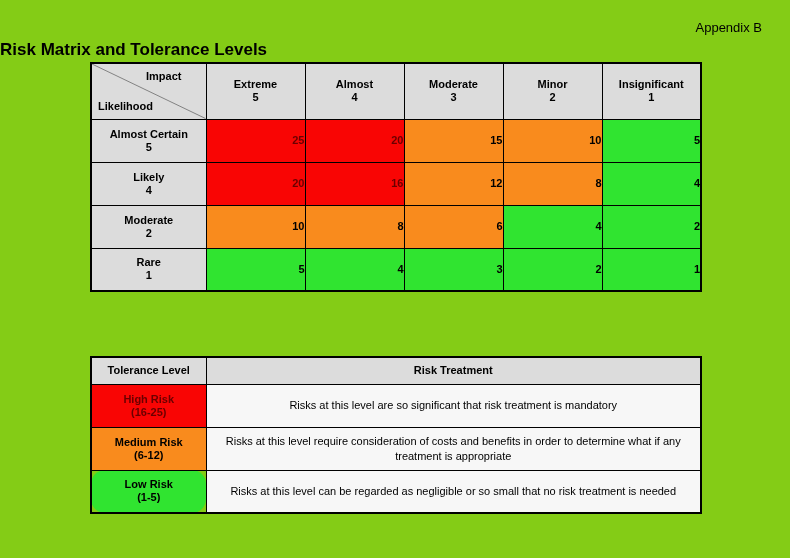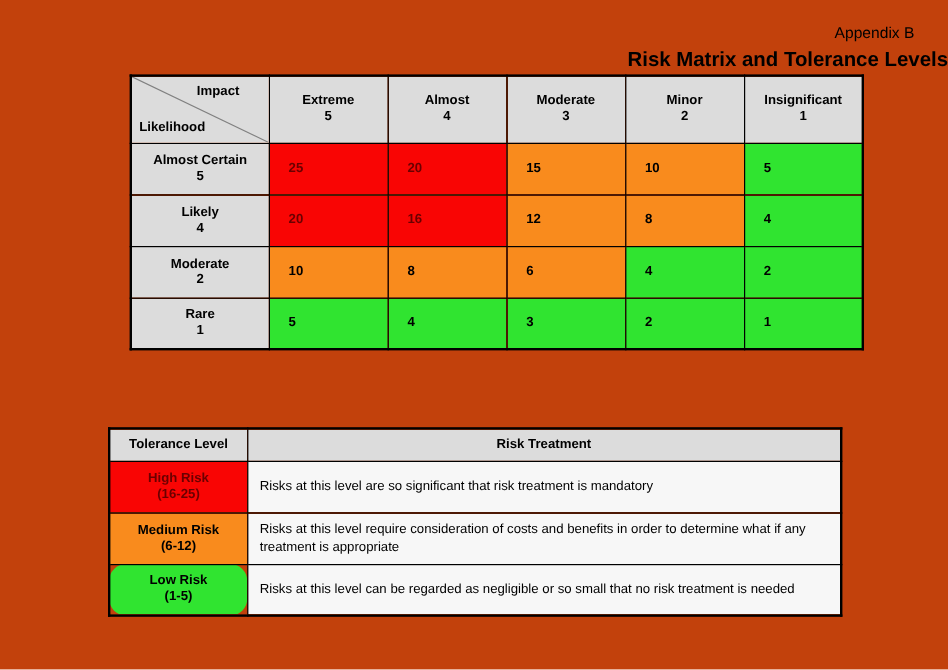--- a/index.html
+++ b/index.html
@@ -1,36 +1,36 @@
 <!DOCTYPE html>
 <html style="--red: #f90504; --red-text: #6b0000; --orange: #f98b1d; --green: #30e430; --header-bg: #dcdcdc; --treat-bg: #f7f7f7;"><head>
 <meta charset="utf-8">
 <style>
   html,body{margin:0;padding:0;background:#ffffff;}
-  .page{position:relative;width:790px;height:558px;background:#c2410c;
+  .page{position:relative;width:790px;height:558px;background:#84cc16;
         font-family:"Liberation Sans",sans-serif;color:#000;overflow:hidden;}
   .appendix{position:absolute;top:20px;right:28px;font-size:13px;}
-  .title{position:absolute;top:40px;left:0;width:100%;text-align:right;
+  .title{position:absolute;top:40px;left:0;width:100%;text-align:left;
          font-size:17px;font-weight:bold;}
   table{border-collapse:collapse;table-layout:fixed;border:2px solid #000;}
   td,th{border:1px solid #000;padding:0;font-size:11px;line-height:13px;
         vertical-align:middle;overflow:hidden;}
-  .matrix{position:absolute;left:108px;top:62px;width:610px;}
+  .matrix{position:absolute;left:90px;top:62px;width:610px;}
   .matrix thead tr{height:56px;}
   .matrix tbody tr{height:43px;}
   .tol{position:absolute;left:90px;top:356px;width:610px;}
   .tol thead tr{height:27px;}
   .tol tbody tr{height:43px;}
   .hdr{background:var(--header-bg,#dcdcdc);font-weight:bold;text-align:center;}
-  .num{font-weight:bold;text-align:left;padding-left:16px;}
+  .num{font-weight:bold;text-align:right;padding-left:16px;}
   .corner{background:var(--header-bg,#dcdcdc);position:relative;}
   .corner svg{position:absolute;left:0;top:0;width:100%;height:100%;display:block;}
   .corner .imp{position:absolute;top:6px;right:24px;font-weight:bold;font-size:11px;}
   .corner .lik{position:absolute;bottom:6px;left:6px;font-weight:bold;font-size:11px;}
-  .treat{background:var(--treat-bg,#f7f7f7);font-weight:normal;text-align:left;
+  .treat{background:var(--treat-bg,#f7f7f7);font-weight:normal;text-align:center;
          padding:4px 10px;font-size:11px;line-height:15px;}
 </style>
 </head>
 <body>
 
 <div class="page">
 
   <div class="appendix">Appendix B</div>
   <div class="title">Risk Matrix and Tolerance Levels</div>
 

